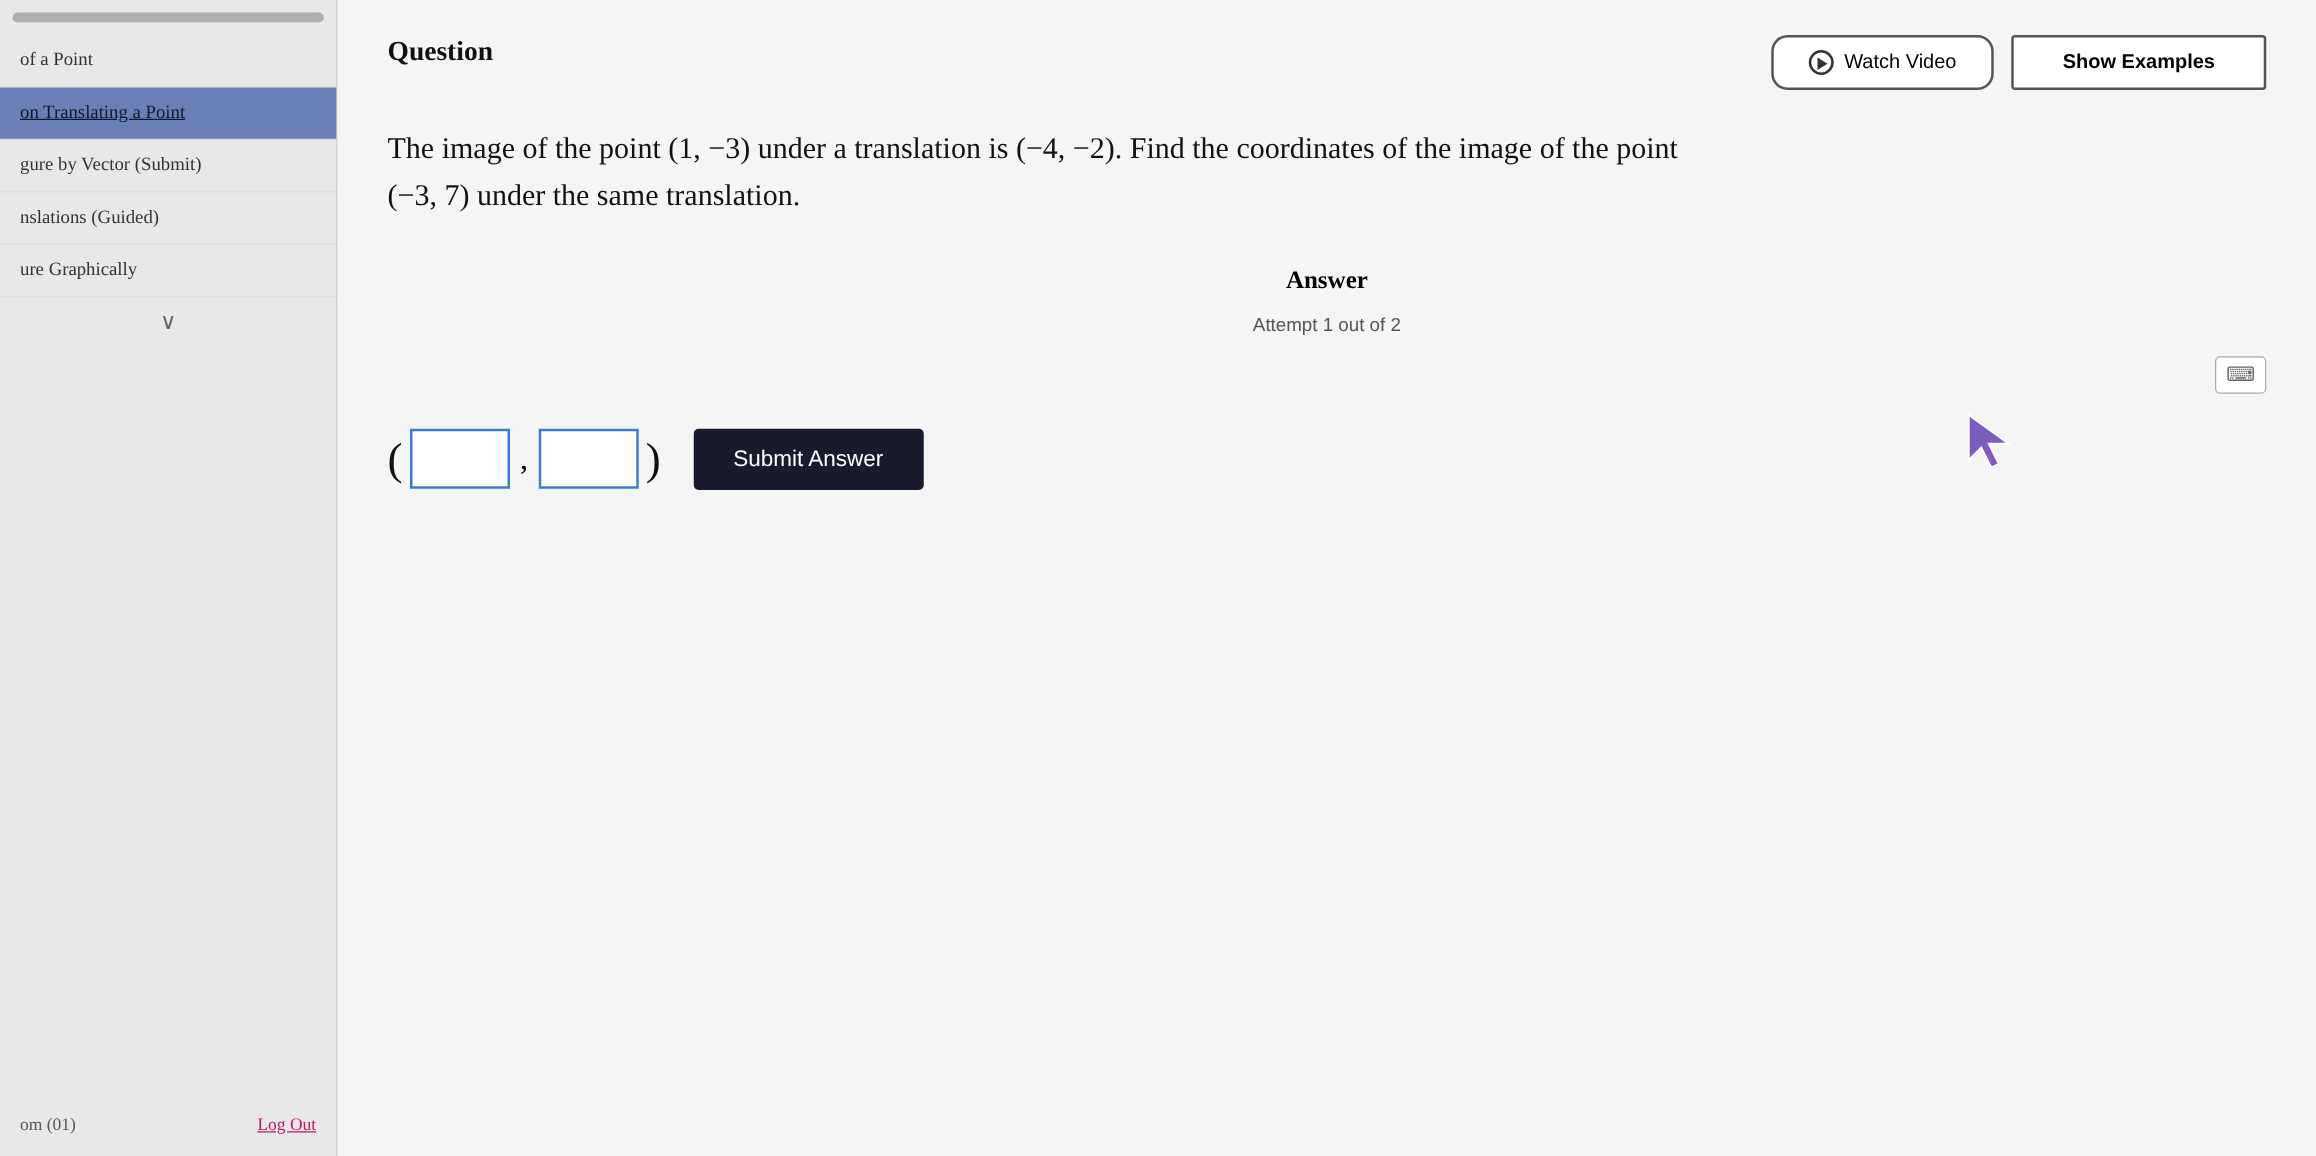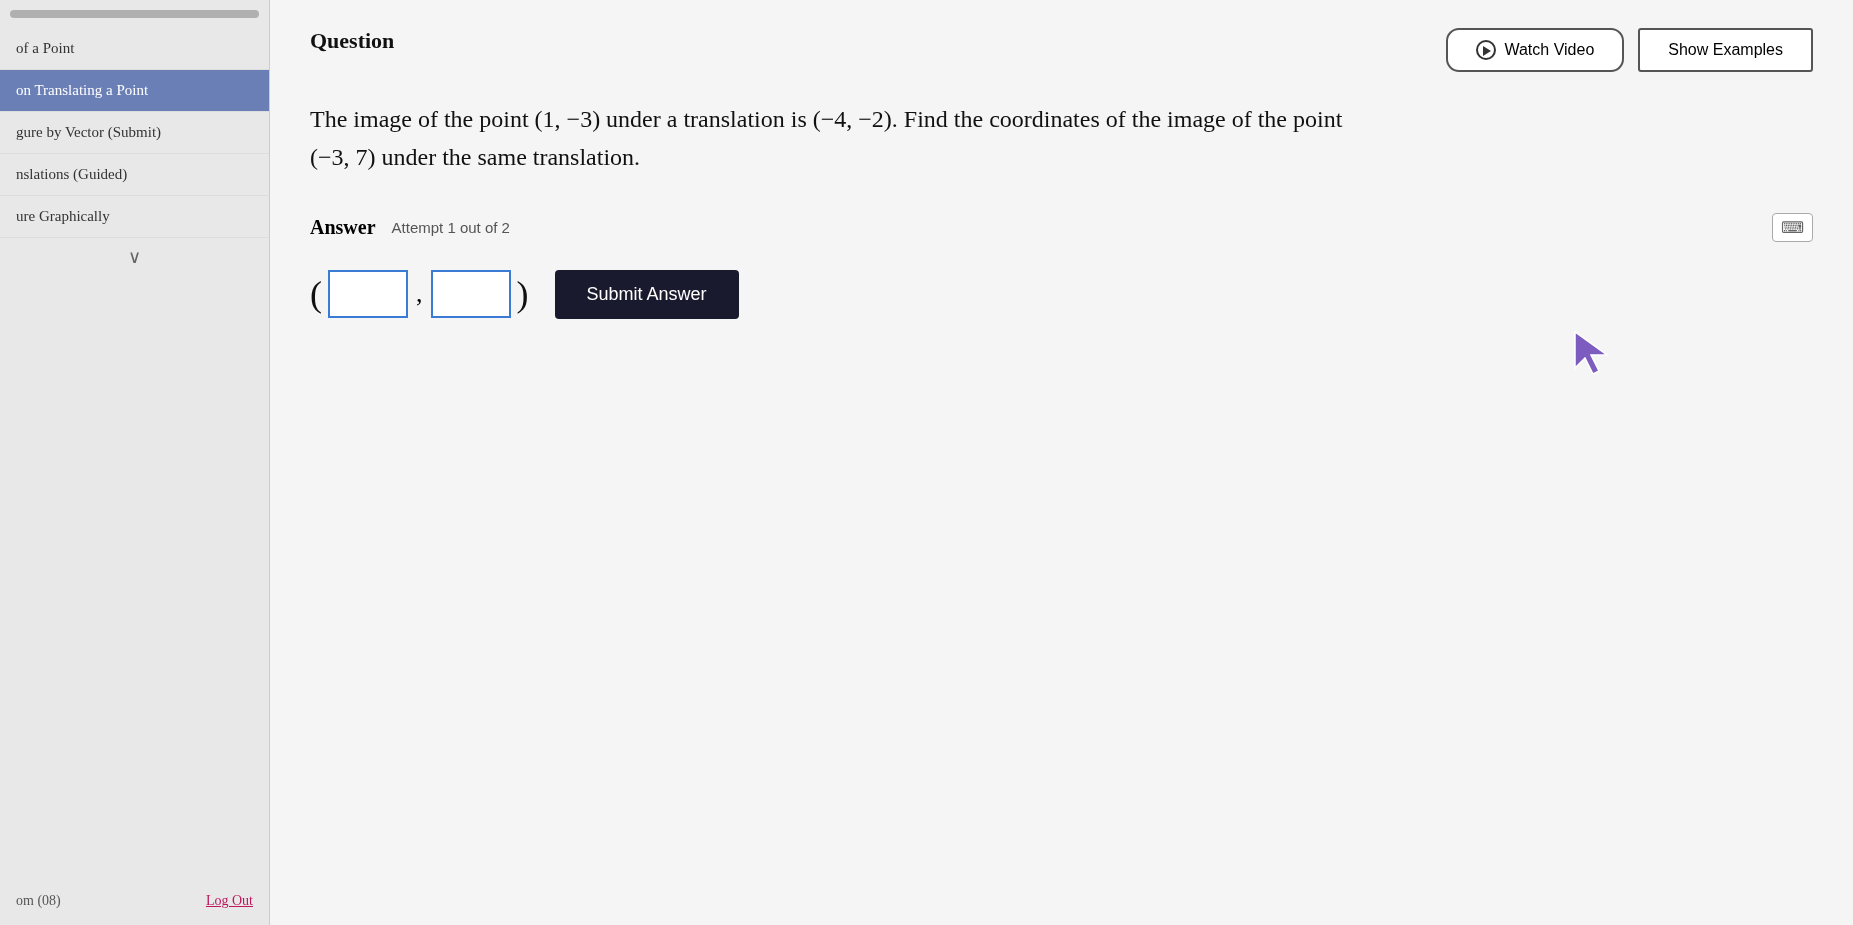--- a/index.html
+++ b/index.html
@@ -38,21 +38,22 @@
     .sidebar-item {
       padding: 12px 16px;
       font-size: 15px;
       color: #333;
       cursor: pointer;
       border-bottom: 1px solid #ddd;
     }
 
     .sidebar-item.active {
       background: #6a7fb5;
-      color: #ffffff;
+      color: #0f172a;
+      text-decoration: underline;
     }
 
     .sidebar-bottom {
       margin-top: auto;
       padding: 16px;
       display: flex;
       justify-content: space-between;
       align-items: center;
       font-size: 14px;
       color: #555;
@@ -107,24 +108,25 @@
       cursor: pointer;
       display: flex;
       align-items: center;
       gap: 8px;
       border-radius: 13px;
     }
 
     .btn-show-examples {
       border: 2px solid #555;
       background: #fff;
-      padding: 10px 28px;
+      padding: 10px 39px;
       font-size: 16px;
       cursor: pointer;
       border-radius: 3px;
+      font-weight: bold;
     }
 
     .play-circle {
       display: inline-block;
       width: 20px;
       height: 20px;
       border: 2px solid #333;
       border-radius: 50%;
       position: relative;
     }
@@ -153,20 +155,21 @@
     .answer-section {
       display: flex;
       flex-direction: column;
     }
 
     .answer-header {
       display: flex;
       align-items: center;
       gap: 16px;
       margin-bottom: 28px;
+      flex-direction: column;
     }
 
     .answer-label {
       font-size: 20px;
       font-weight: bold;
       font-family: Georgia, serif;
     }
 
     .attempt-text {
       font-size: 15px;
@@ -264,21 +267,21 @@
   </div>
   <div class="sidebar-item">
     <span>ure Graphically</span>
   </div>
 
   <div class="chevron-down">
     <span>∨</span>
   </div>
 
   <div class="sidebar-bottom">
-    <span>om (08)</span>
+    <span>om (01)</span>
     <span class="log-out">Log Out</span>
   </div>
 </div>
 
 <div class="main-content">
 
   <div class="top-bar">
     <span class="question-label">Question</span>
     <div class="top-buttons">
       <button class="btn-watch-video">

